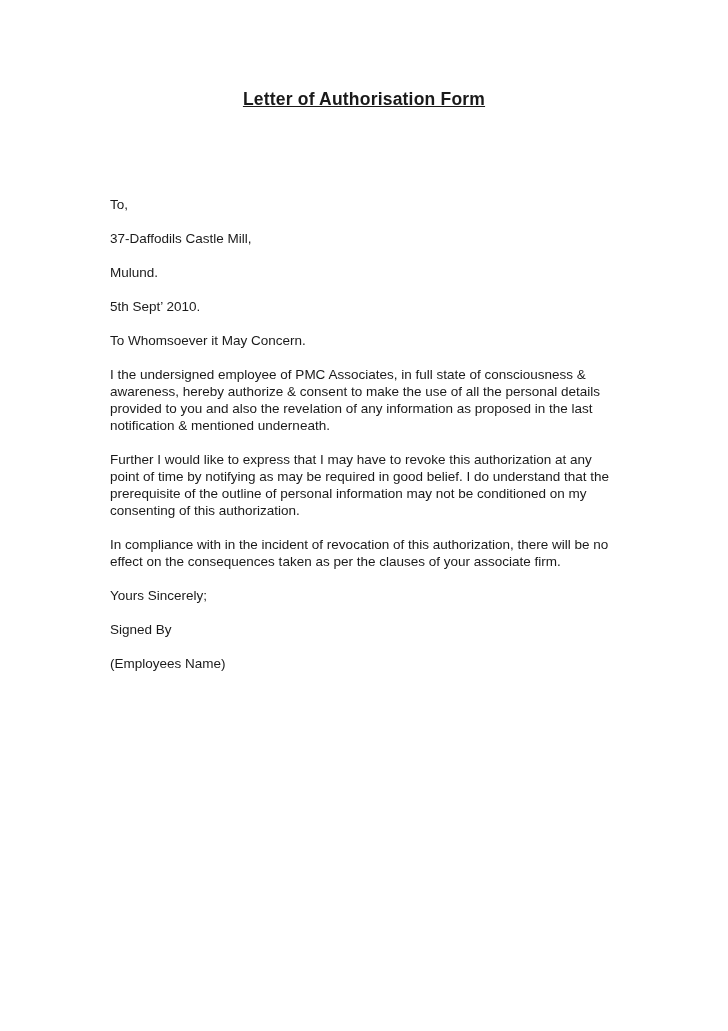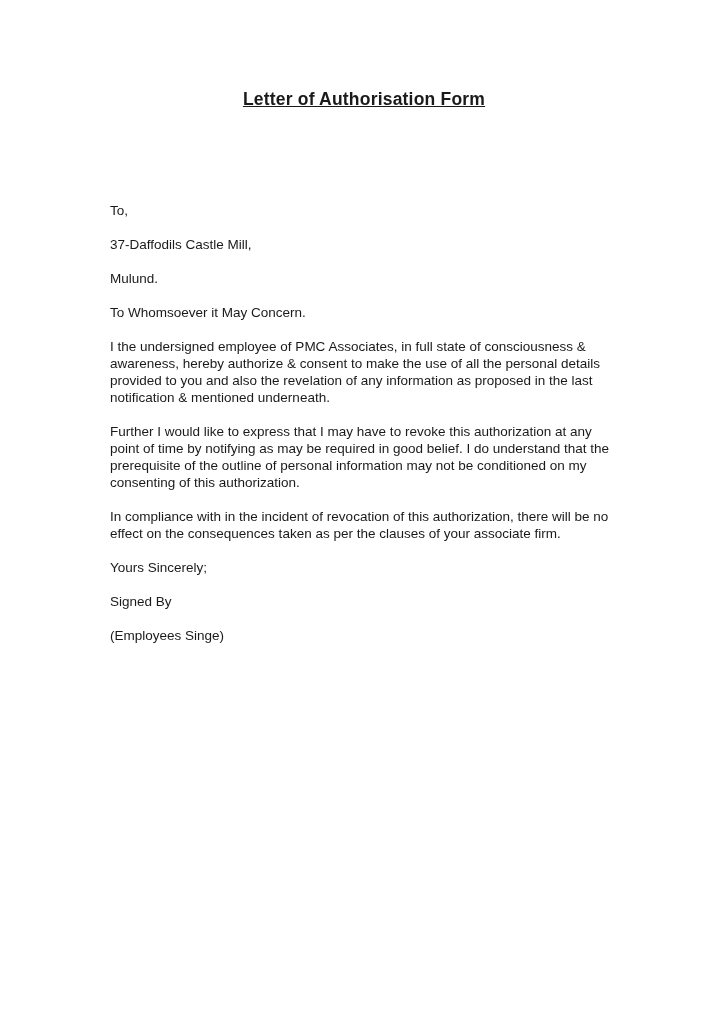--- a/index.html
+++ b/index.html
@@ -30,39 +30,40 @@
   }
   .letter-body {
     position: absolute;
     top: 196px;
     left: 110px;
     width: 508px;
     font-size: 13.5px;
     line-height: 17px;
   }
   .letter-body p {
-    margin: 6px 0 17px 0;
+    margin: 0 0 17px 0;
   }
 </style>
 </head>
 <body>
 
 <div class="page">
   <h1 class="title">Letter of Authorisation Form</h1>
 
   <div class="letter-body">
     <p>To,</p>
     <p>37-Daffodils Castle Mill,</p>
     <p>Mulund.</p>
 
+    <p>5th Sept’ 2010.</p>
 
 
     <p>To Whomsoever it May Concern.</p>
 
     <p>I the undersigned employee of PMC Associates, in full state of consciousness &amp; awareness, hereby authorize &amp; consent to make the use of all the personal details provided to you and also the revelation of any information as proposed in the last notification &amp; mentioned underneath.</p>
     <p>Further I would like to express that I may have to revoke this authorization at any point of time by notifying as may be required in good belief. I do understand that the prerequisite of the outline of personal information may not be conditioned on my consenting of this authorization.</p>
     <p>In compliance with in the incident of revocation of this authorization, there will be no effect on the consequences taken as per the clauses of your associate firm.</p>
 
     <p>Yours Sincerely;</p>
     <p>Signed By</p>
-    <p>(Employees Singe)</p>
+    <p>(Employees Name)</p>
   </div>
 </div>
 
 </body></html>

